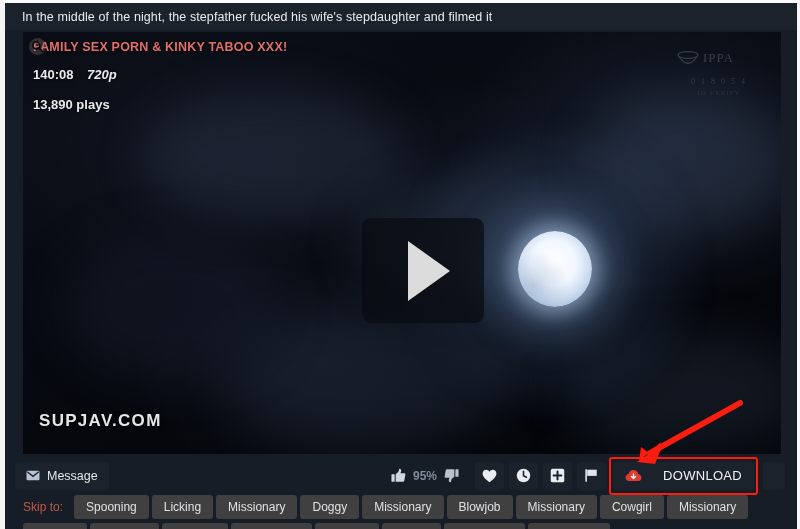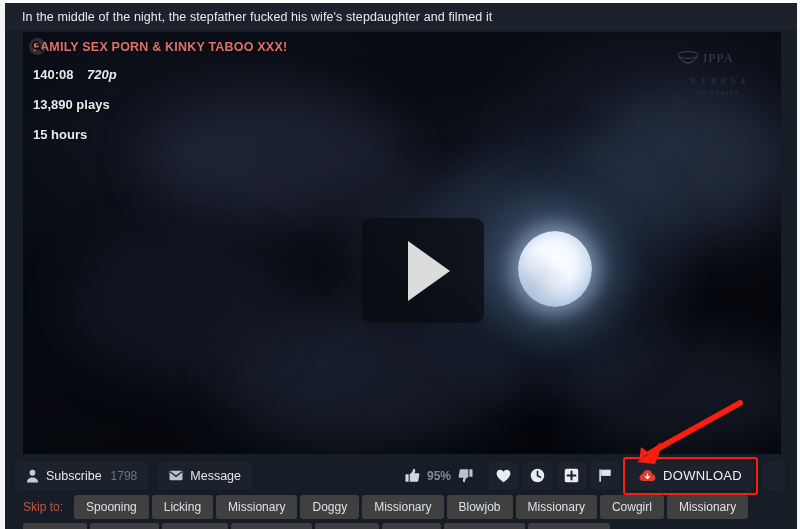--- a/index.html
+++ b/index.html
@@ -273,21 +273,21 @@
     justify-content: center;
     margin-left: 5px;
   }
   .download-wrap {
     position: relative;
     margin-left: 7px;
   }
   .download-btn {
     display: flex;
     align-items: center;
-    gap: 7px;
+    gap: 21px;
     height: 28px;
     padding: 0 12px;
     background: #1b222c;
     border-radius: 4px;
     color: #f0f1f3;
     font-size: 13px;
     letter-spacing: 0.3px;
   }
   .hl-box {
     position: absolute;
@@ -387,49 +387,41 @@
               <line x1="9.8" y1="9.8" x2="14" y2="14" stroke="#0b0b0d" stroke-width="2.1" stroke-linecap="round"></line>
             </svg>
           </span>
           <span>FAMILY SEX PORN &amp; KINKY TABOO XXX!</span>
         </div>
         <div class="meta-line">
           <span>140:08</span>
           <span class="quality">720p</span>
         </div>
         <div class="meta-line">13,890 plays</div>
-        <div class="meta-line">15 hours</div>
-      </div>
-
+      </div>
+
+      <div class="watermark">SUPJAV.COM</div>
 
       <div class="ippa">
         <div class="ippa-row">
           <svg width="26" height="22" viewBox="0 0 26 22">
             <ellipse cx="13" cy="5" rx="10" ry="3.4" fill="none" stroke="#9aa3ae" stroke-width="1.1"></ellipse>
             <path d="M4 7 Q13 19 22 7" fill="none" stroke="#9aa3ae" stroke-width="1.1"></path>
             <path d="M6.5 10 Q13 17 19.5 10" fill="none" stroke="#9aa3ae" stroke-width="0.9"></path>
           </svg>
           <span class="ippa-name">IPPA</span>
         </div>
         <div class="ippa-sub1">0 1 8 0 5 4</div>
         <div class="ippa-sub2">ID VERIFY</div>
       </div>
     </div>
 
     <div class="action-bar">
 
 
-      <div class="pillbtn">
-        <svg width="13" height="14" viewBox="0 0 14 15">
-          <circle cx="7" cy="4" r="3.1" fill="#c3ccd8"></circle>
-          <path d="M1 14.5 C1 10.6 4 9 7 9 C10 9 13 10.6 13 14.5 Z" fill="#c3ccd8"></path>
-        </svg>
-        <span>Subscribe</span>
-        <span class="pill-count">1798</span>
-      </div>
 
       <div class="pillbtn">
         <svg width="14" height="11" viewBox="0 0 16 12">
           <rect x="0.6" y="0.6" width="14.8" height="10.8" rx="1.4" fill="#b9c4d2"></rect>
           <path d="M1.4 1.6 L8 7 L14.6 1.6" fill="none" stroke="#1b222c" stroke-width="1.5"></path>
         </svg>
         <span>Message</span>
       </div>
 
       <div class="right-group">

